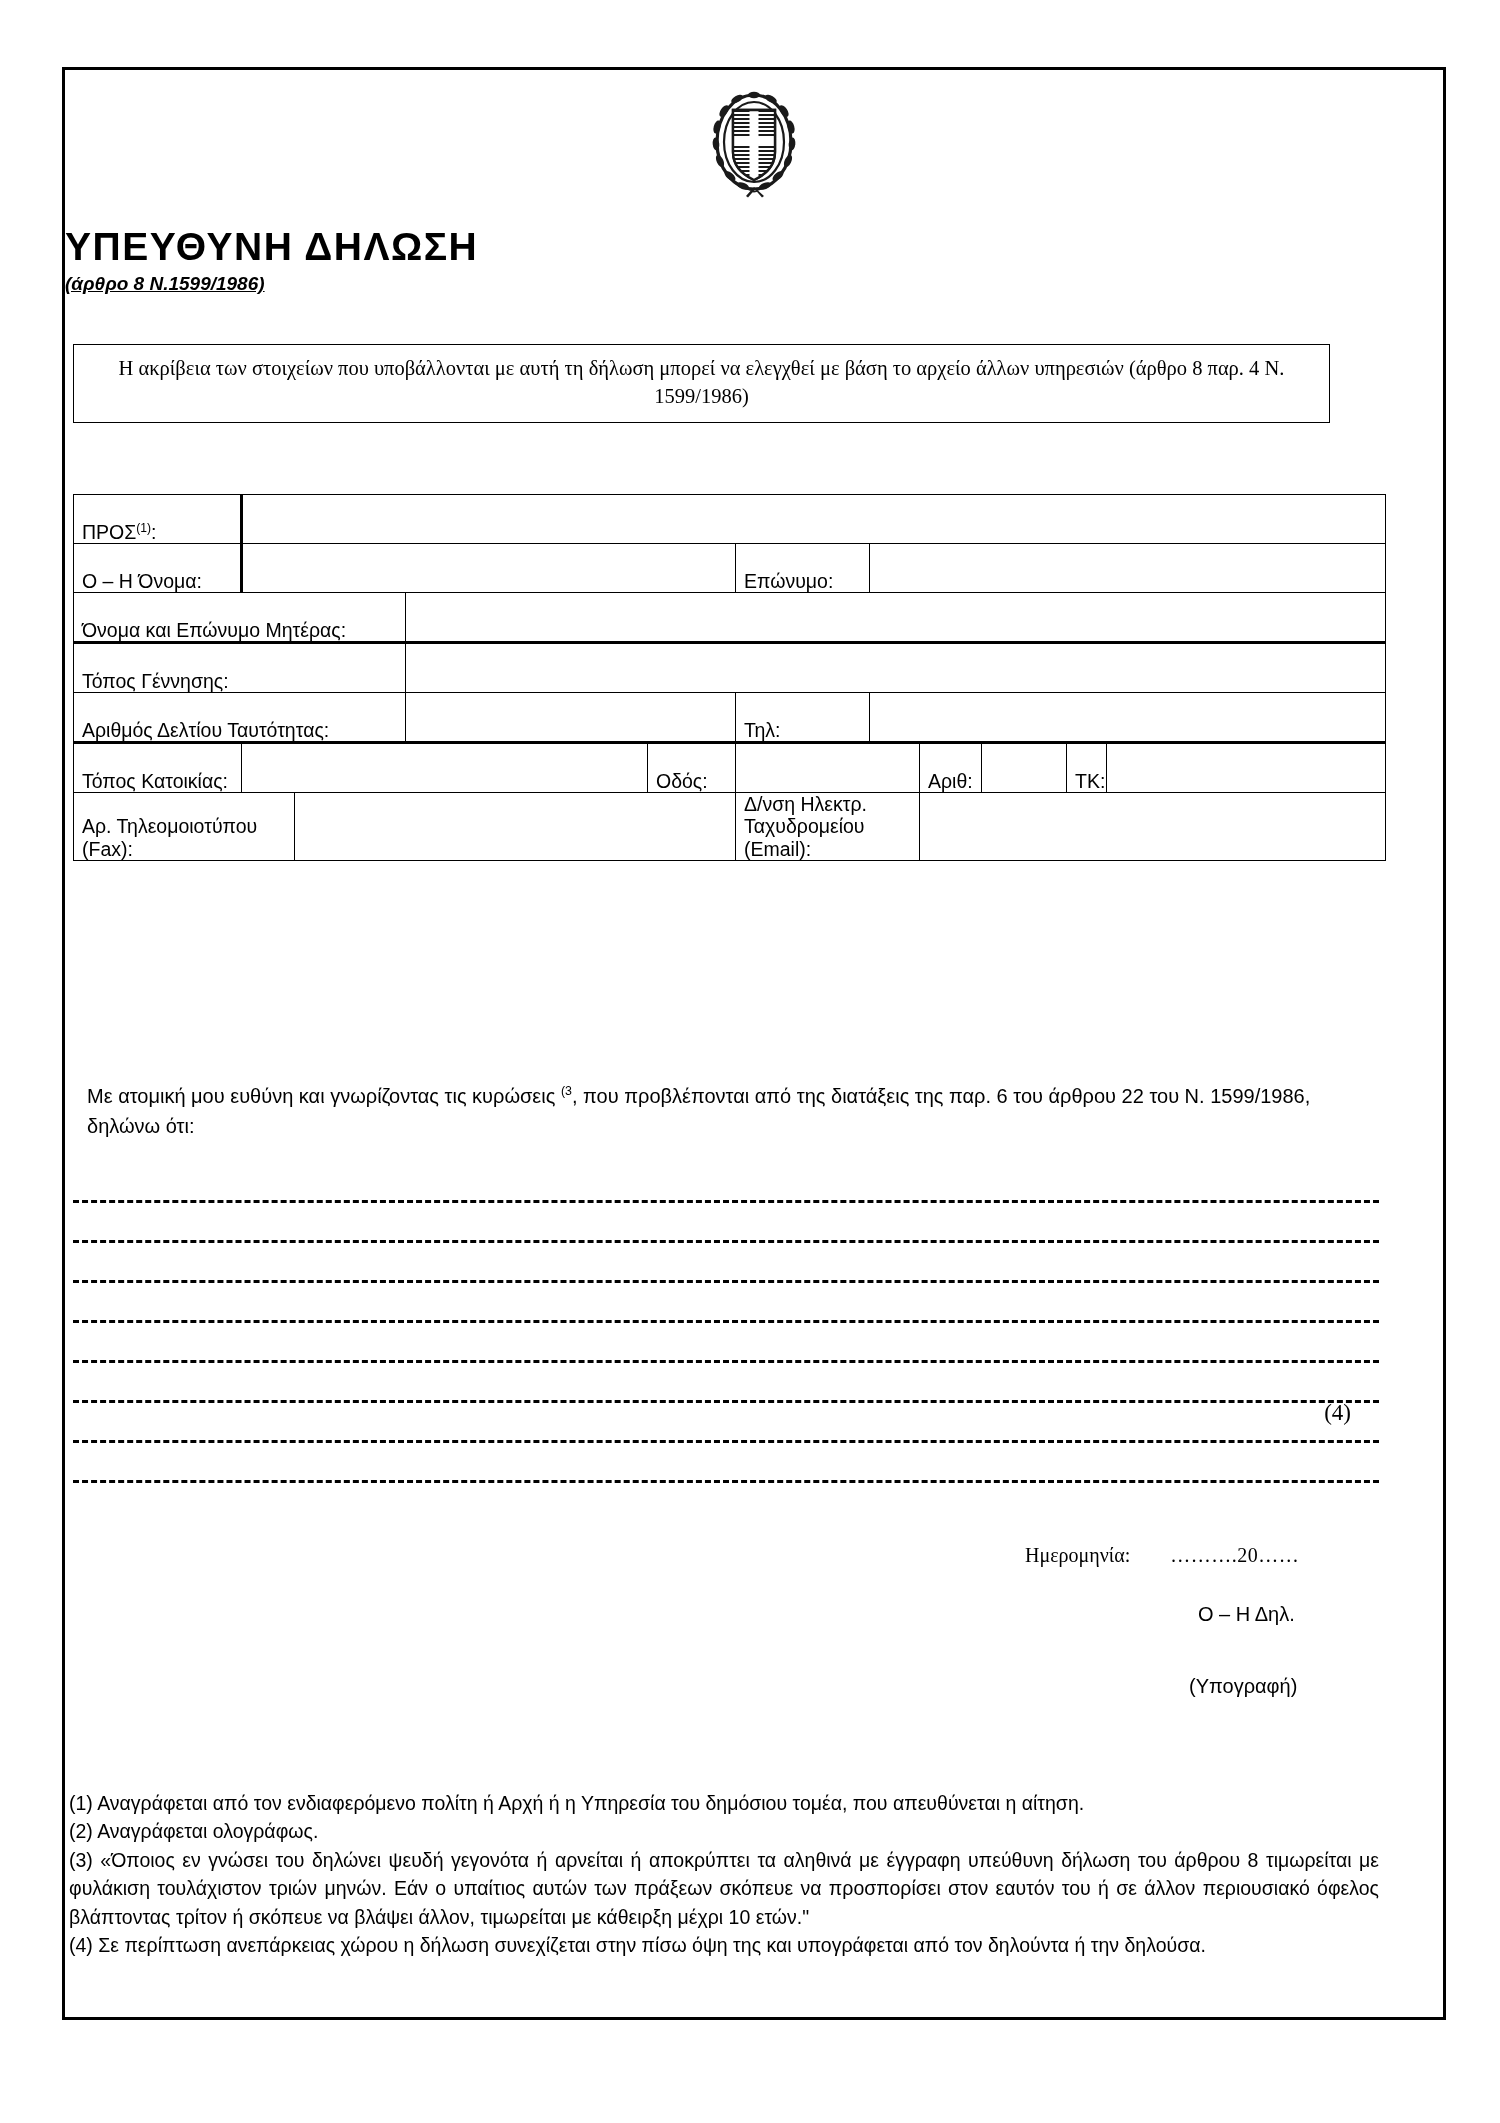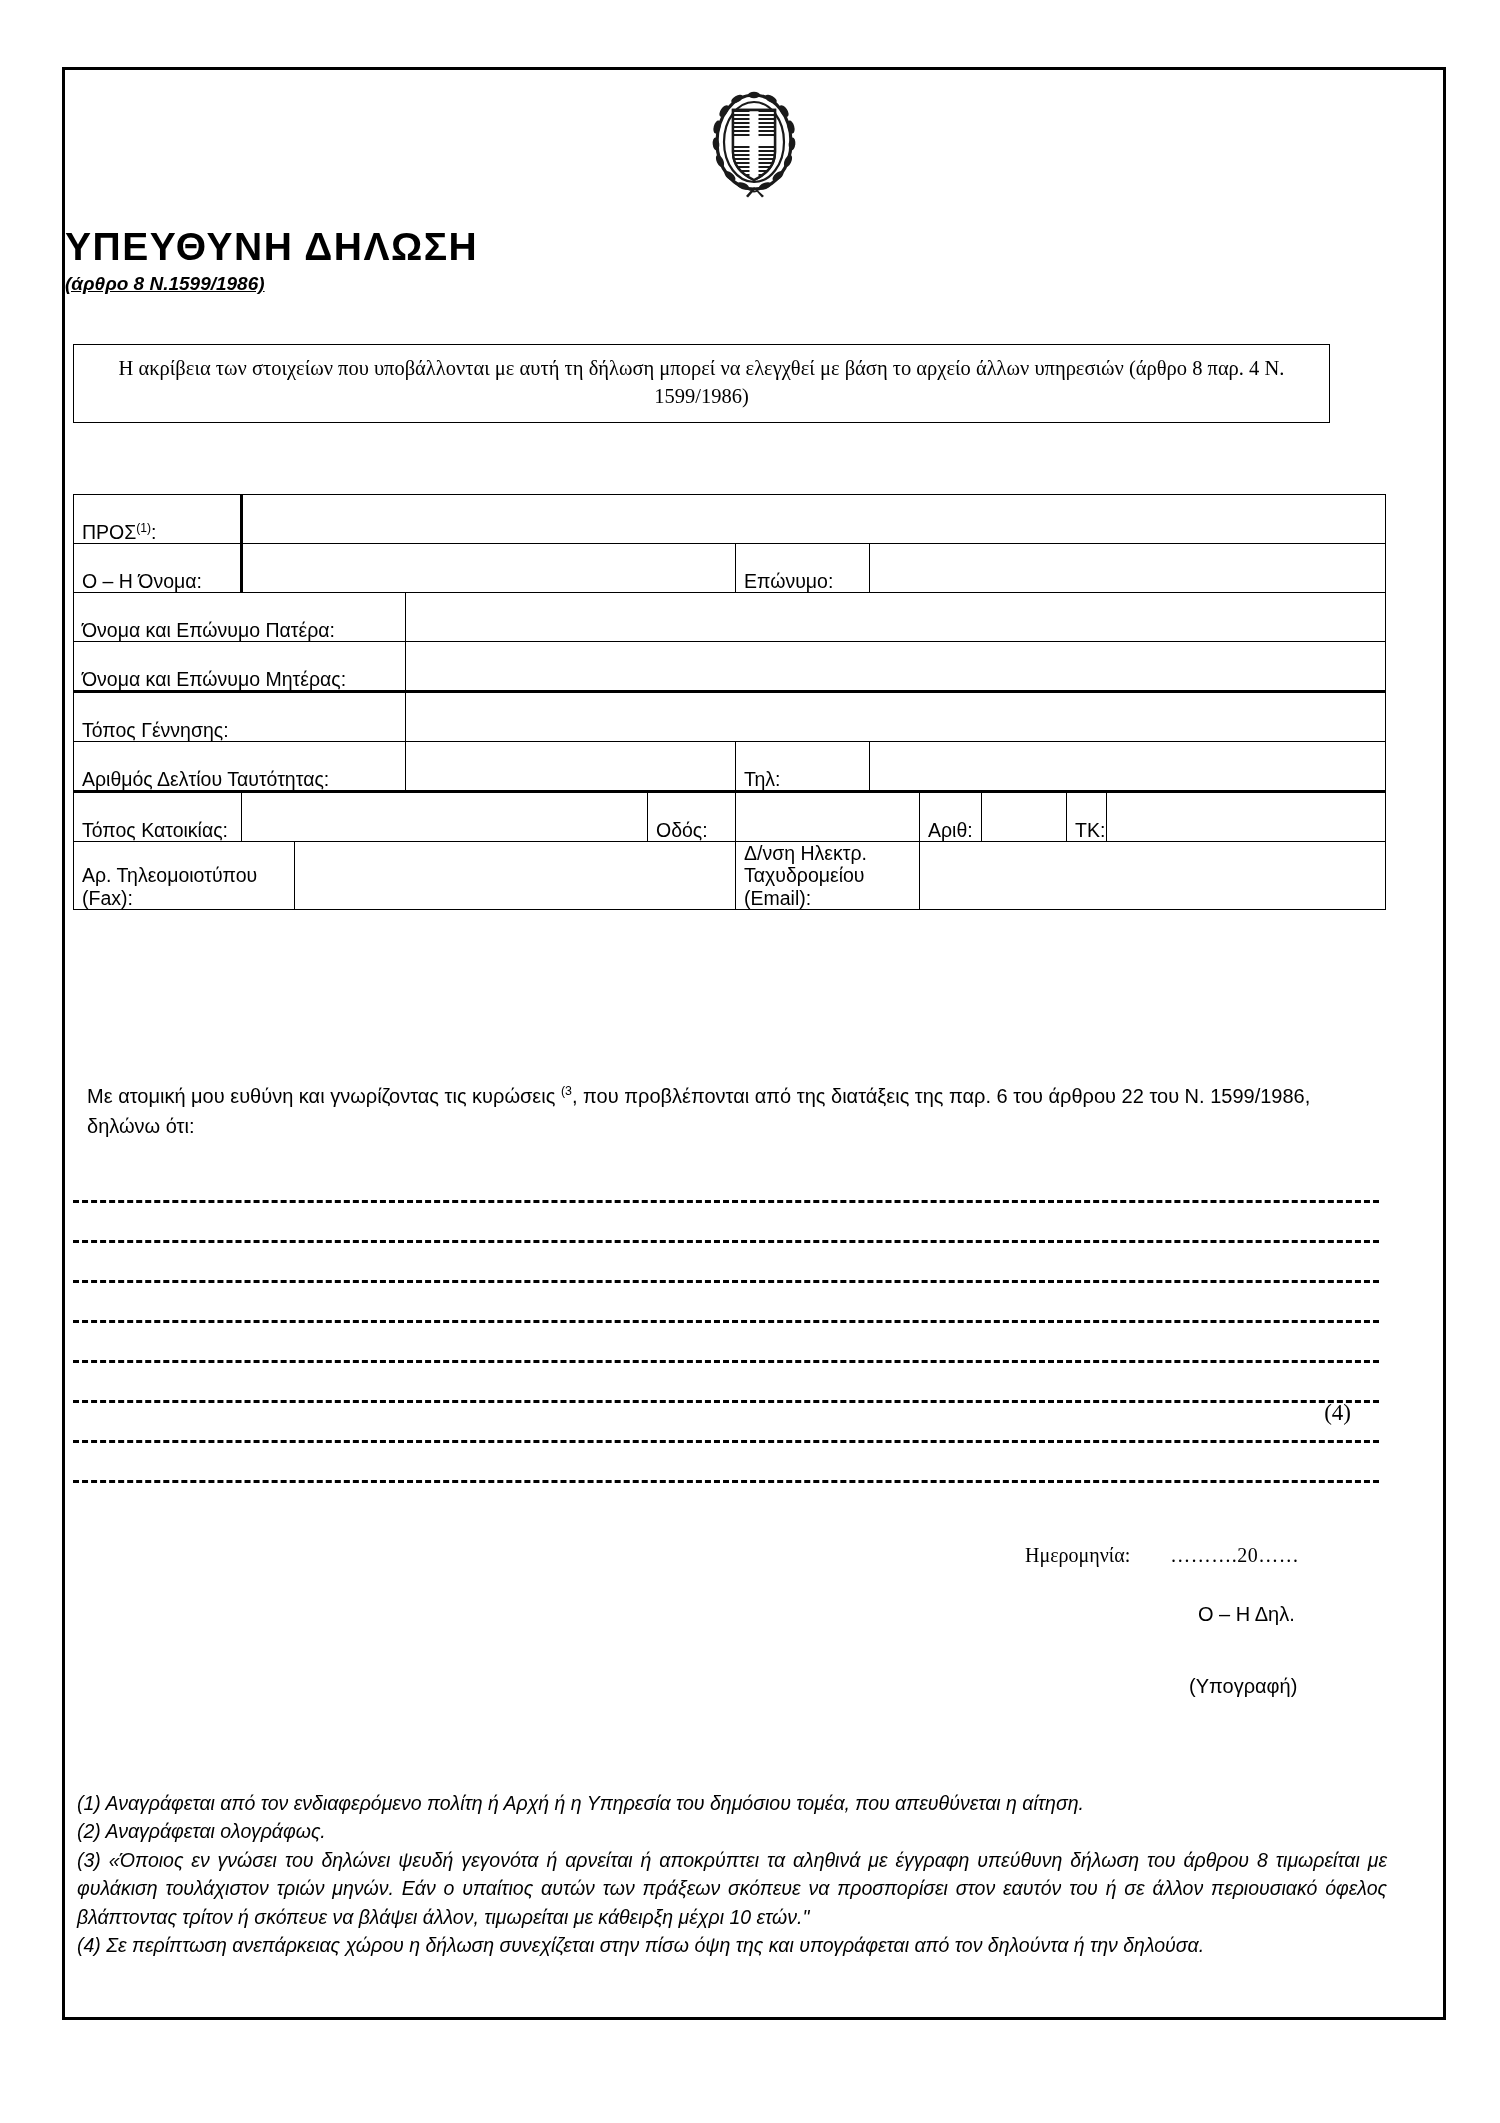--- a/index.html
+++ b/index.html
@@ -156,27 +156,26 @@
   #signature-label {
     position: absolute;
     left: 1124px;
     top: 1605px;
     font-size: 20px;
   }
 
   
   #footnotes {
     position: absolute;
-    left: 12px;
+    left: 4px;
     top: 1719px;
     width: 1310px;
     font-size: 19.5px;
     line-height: 1.46;
     text-align: justify;
-    font-style: italic;
   }
   #footnotes .fn { margin: 0; }
 </style>
 </head>
 <body>
 
 <div id="page-frame">
 
   <div id="emblem-wrap">
     <svg width="94" height="112" viewBox="0 0 94 112">
@@ -258,24 +257,20 @@
         <td class="blank" colspan="12"></td>
       </tr>
 
       <tr>
         <td class="thick-right">Ο – Η Όνομα:</td>
         <td class="blank" colspan="4"></td>
         <td>Επώνυμο:</td>
         <td class="blank" colspan="7"></td>
       </tr>
 
-      <tr>
-        <td colspan="3">Όνομα και Επώνυμο Πατέρα:</td>
-        <td class="blank" colspan="10"></td>
-      </tr>
 
       <tr>
         <td colspan="3" class="thick-bottom">Όνομα και Επώνυμο Μητέρας:</td>
         <td class="blank thick-bottom" colspan="10"></td>
       </tr>
 
 
       <tr>
         <td colspan="3">Τόπος Γέννησης:</td>
         <td class="blank" colspan="10"></td>

